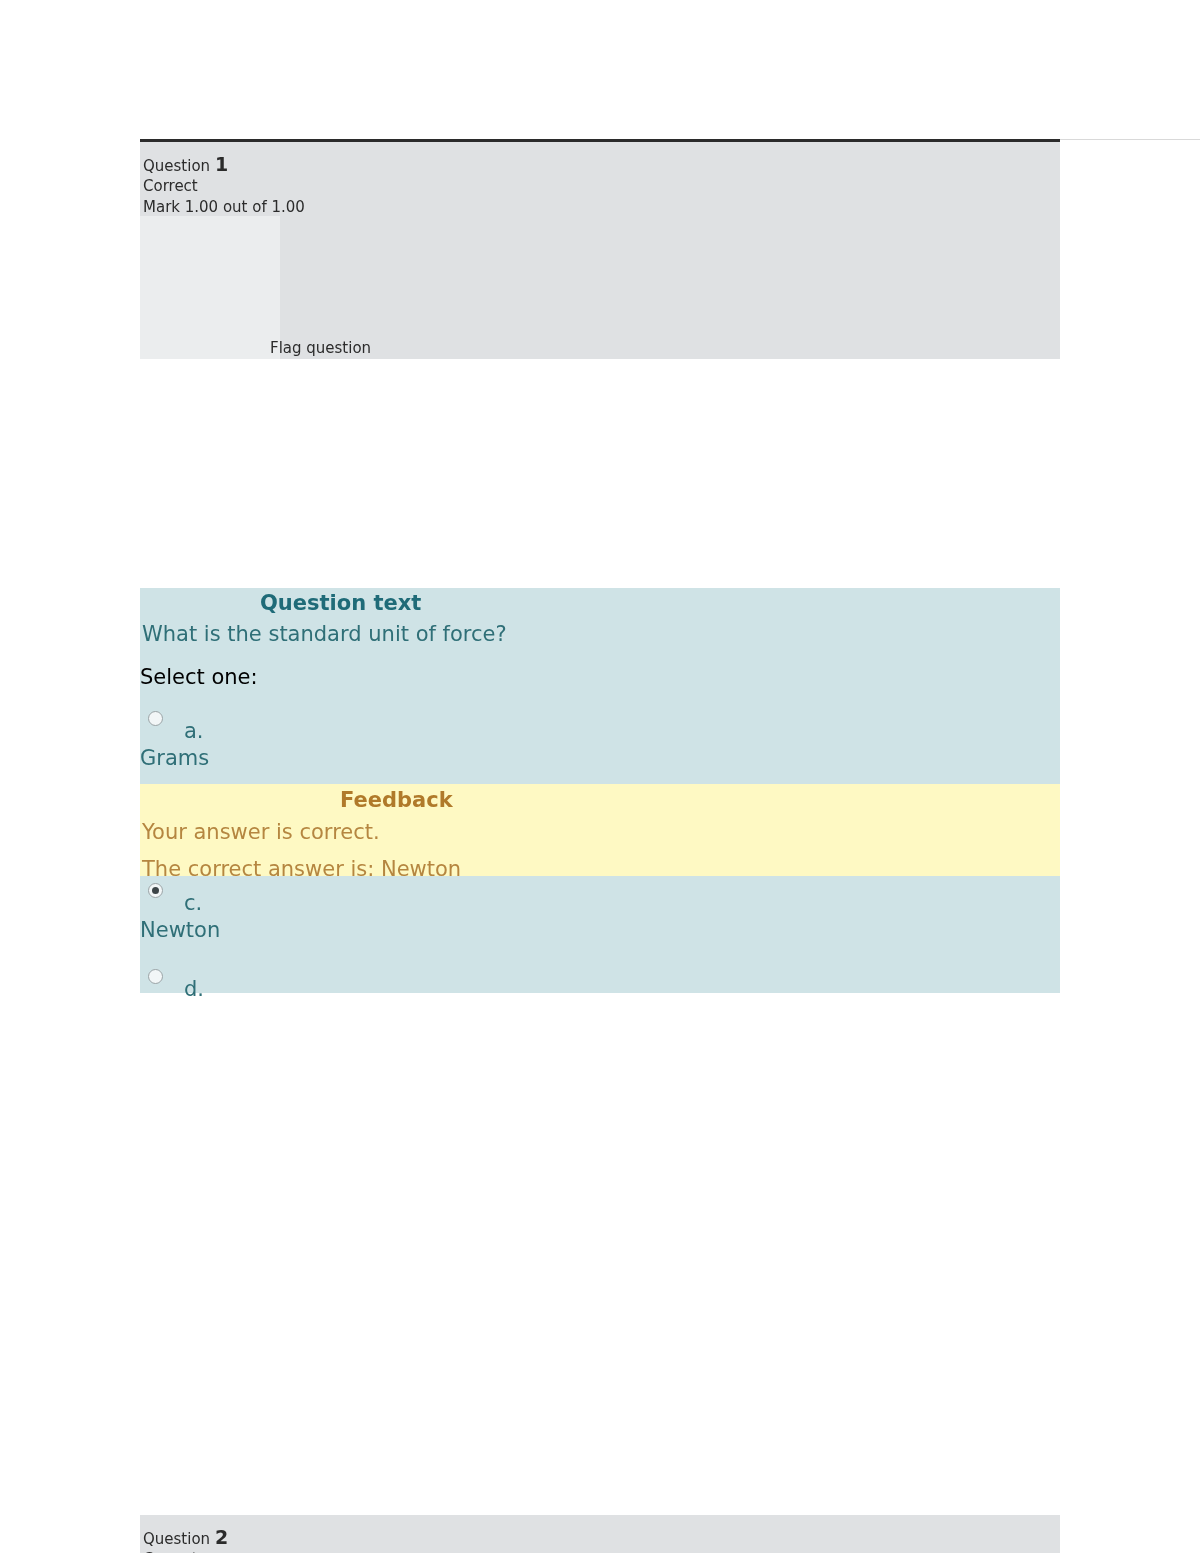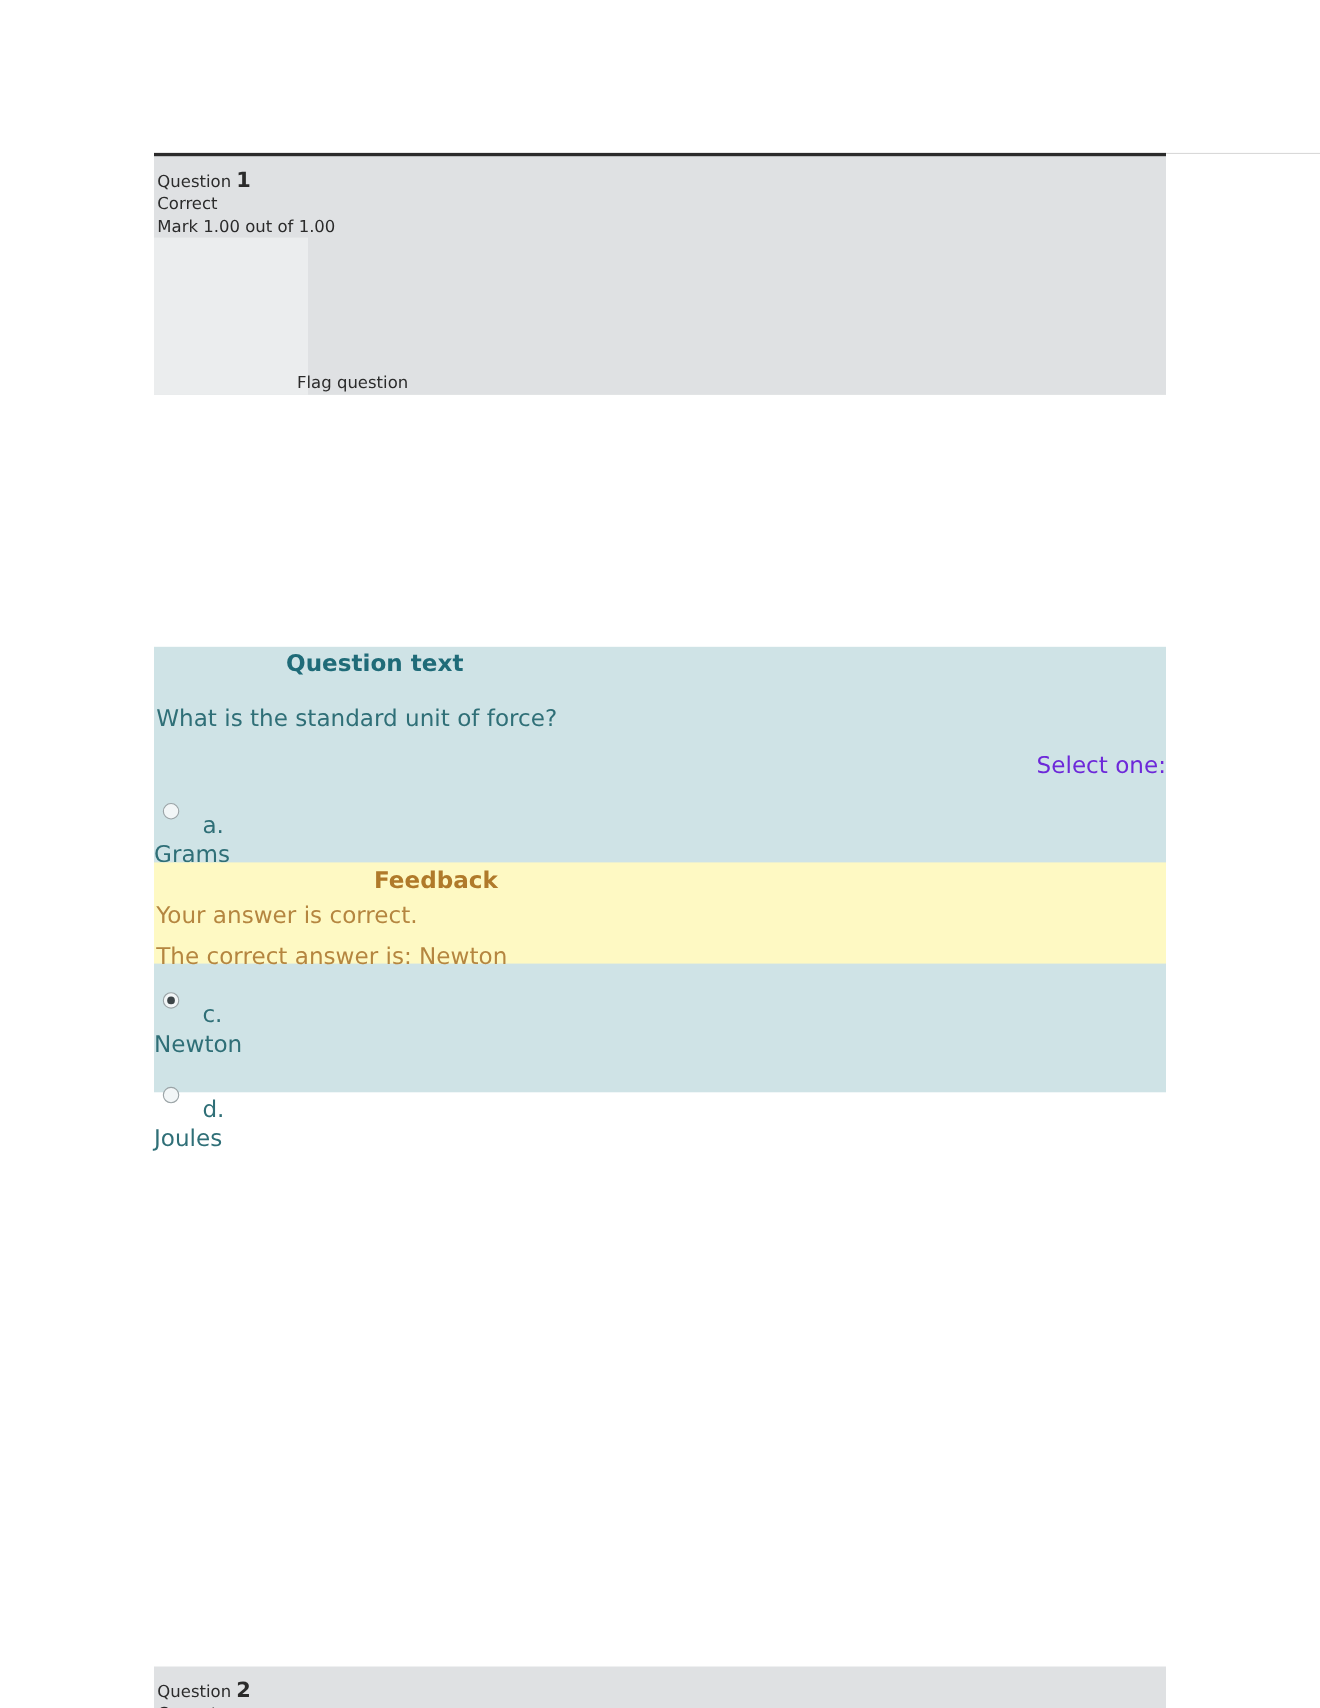--- a/index.html
+++ b/index.html
@@ -87,28 +87,26 @@
     font-size: 21px;
     font-weight: bold;
     padding-left: 120px;
     line-height: 30px;
   }
   .qstem {
     color: #2f6f77;
     font-size: 21px;
     line-height: 28px;
     padding: 2px 46px 0 2px;
-    margin-top: 19px;
   }
   .select-one {
-    color: #6d28d9;
+    color: #000000;
     font-size: 21px;
     line-height: 30px;
     padding-top: 14px;
-    text-align: right;
   }
   .answers {
     padding-top: 2px;
   }
   .ans {
     position: relative;
     min-height: 30px;
   }
   .radio {
     position: absolute;
@@ -202,21 +200,20 @@
 
       <div class="ans" style="margin-top:22px;">
         <span class="radio checked"></span>
         <div class="ans-letter">c.</div>
         <div class="ans-text">Newton</div>
       </div>
 
       <div class="ans" style="margin-top:22px;">
         <span class="radio"></span>
         <div class="ans-letter">d.</div>
-        <div class="ans-text">Joules</div>
       </div>
 
     </div>
   </div>
 
   <div class="qblock feedback-box" style="top:784px; height:92px;">
     <div class="feedback-title">Feedback</div>
     <div class="feedback-line">Your answer is correct.</div>
     <div class="feedback-line" style="margin-top:5px;">The correct answer is: Newton</div>
   </div>

